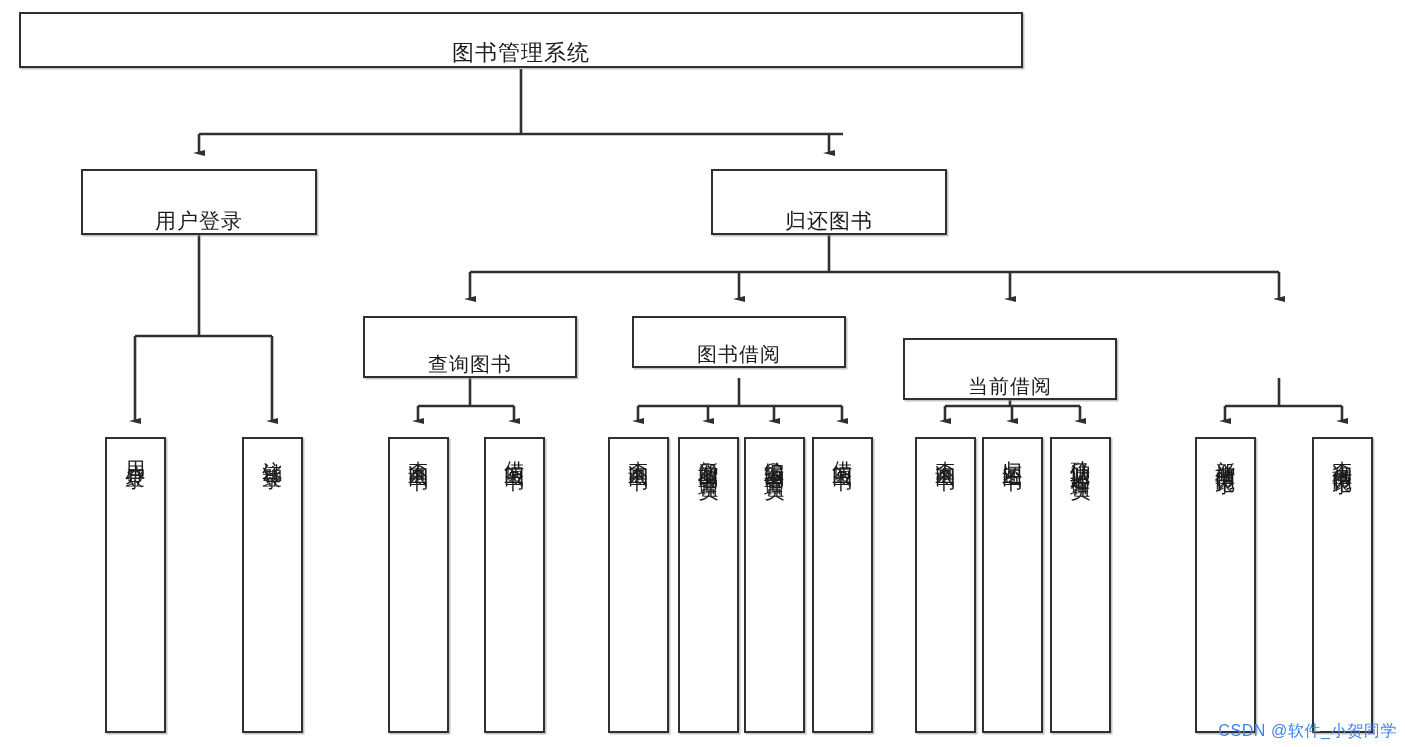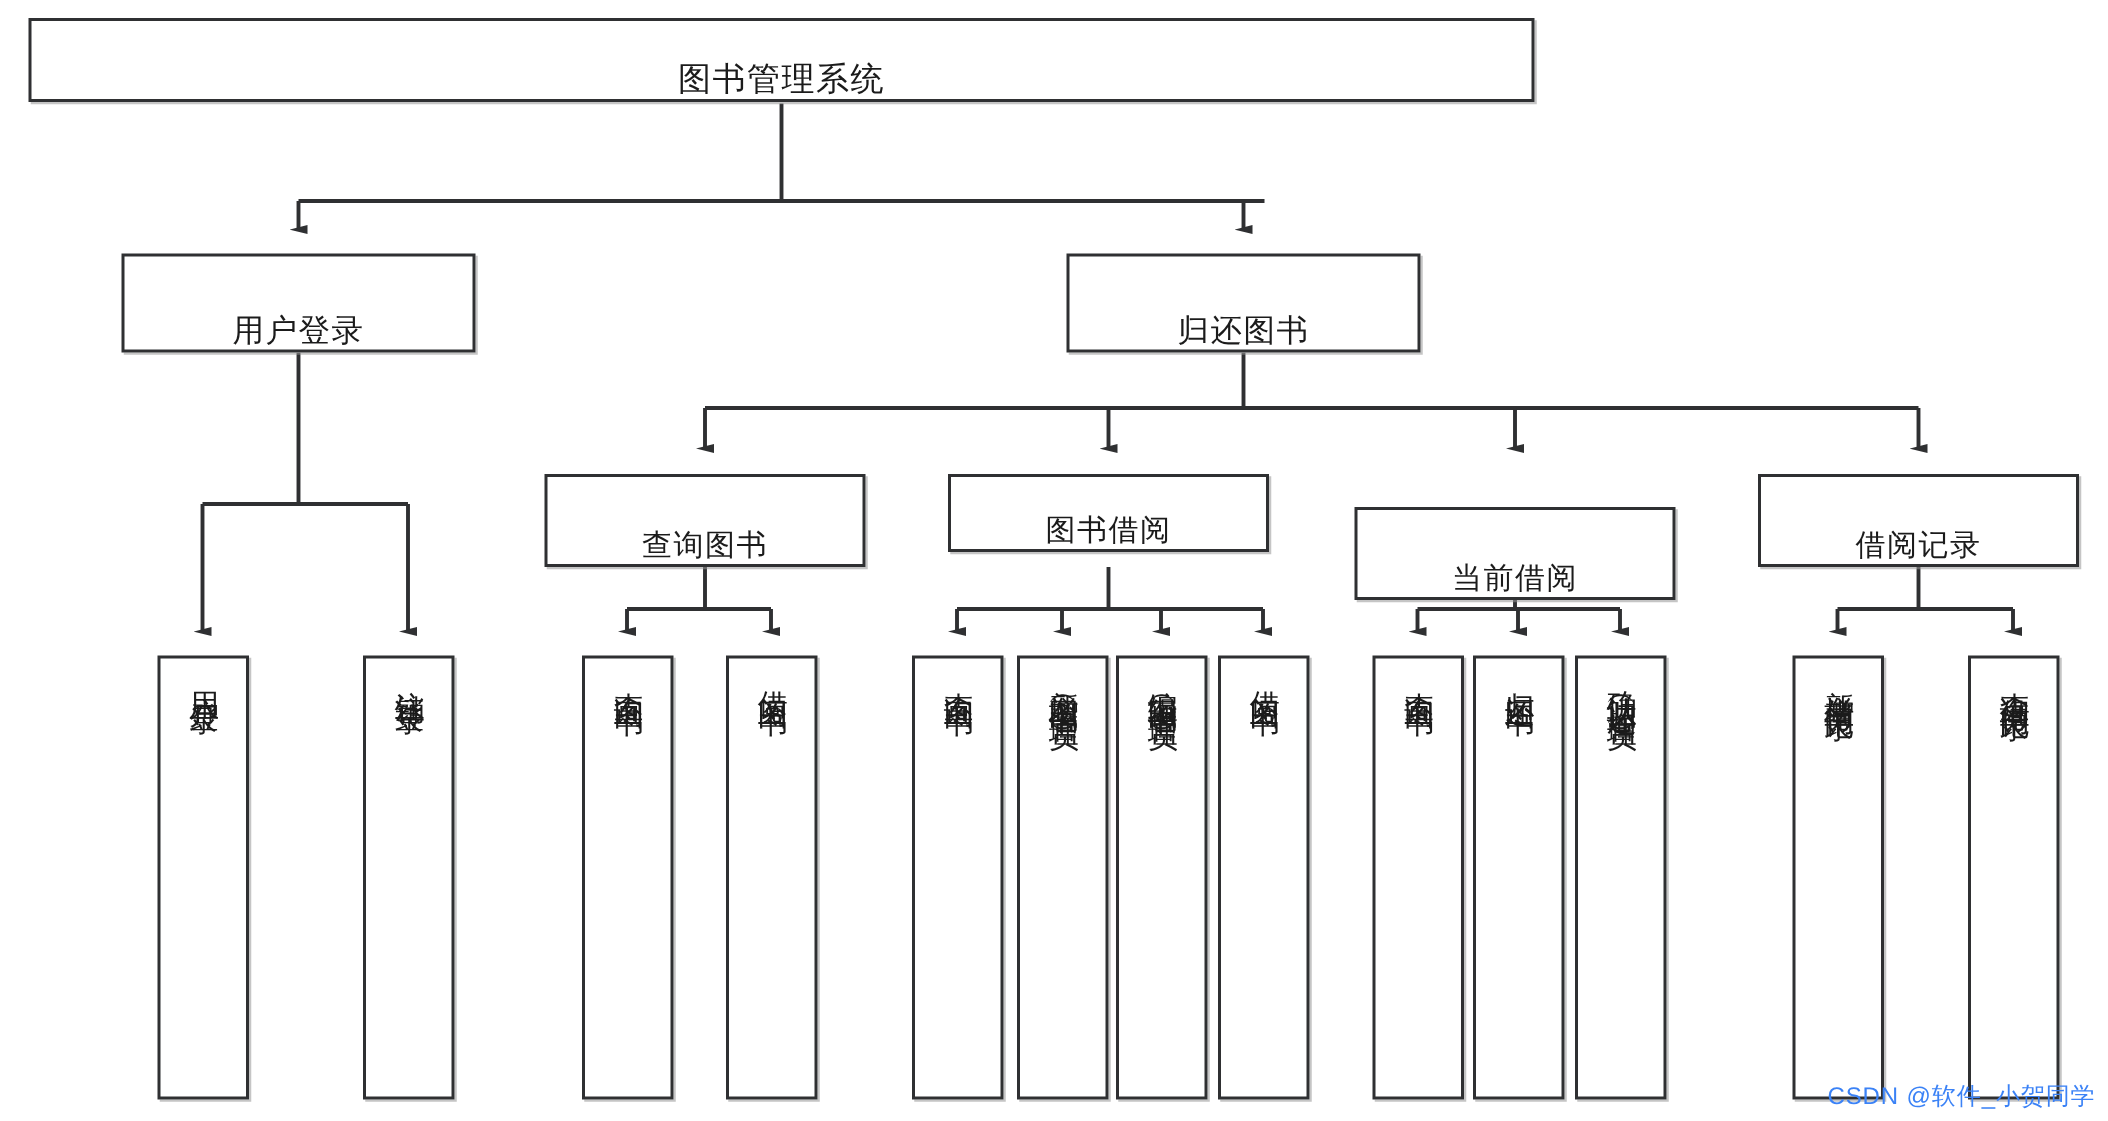--- a/index.html
+++ b/index.html
@@ -120,23 +120,20 @@
 
   <div class="node lvl3" style="left:363px;top:316px;width:214px;height:62px;">
     <span class="lbl">查询图书</span>
   </div>
   <div class="node lvl3" style="left:632px;top:316px;width:214px;height:52px;">
     <span class="lbl">图书借阅</span>
   </div>
   <div class="node lvl3" style="left:903px;top:316px;width:214px;height:62px;margin-top:22px;">
     <span class="lbl">当前借阅</span>
   </div>
-  <div class="node lvl3" style="left:1172px;top:316px;width:214px;height:62px;">
-    <span class="lbl">借阅记录</span>
-  </div>
 
   <div class="node leaf" style="left:105px;top:437px;width:61px;height:296px;">
     <span class="lbl">用户登录</span>
   </div>
   <div class="node leaf" style="left:242px;top:437px;width:61px;height:296px;">
     <span class="lbl">注销登录</span>
   </div>
 
   <div class="node leaf" style="left:388px;top:437px;width:61px;height:296px;">
     <span class="lbl">查询图书</span>

